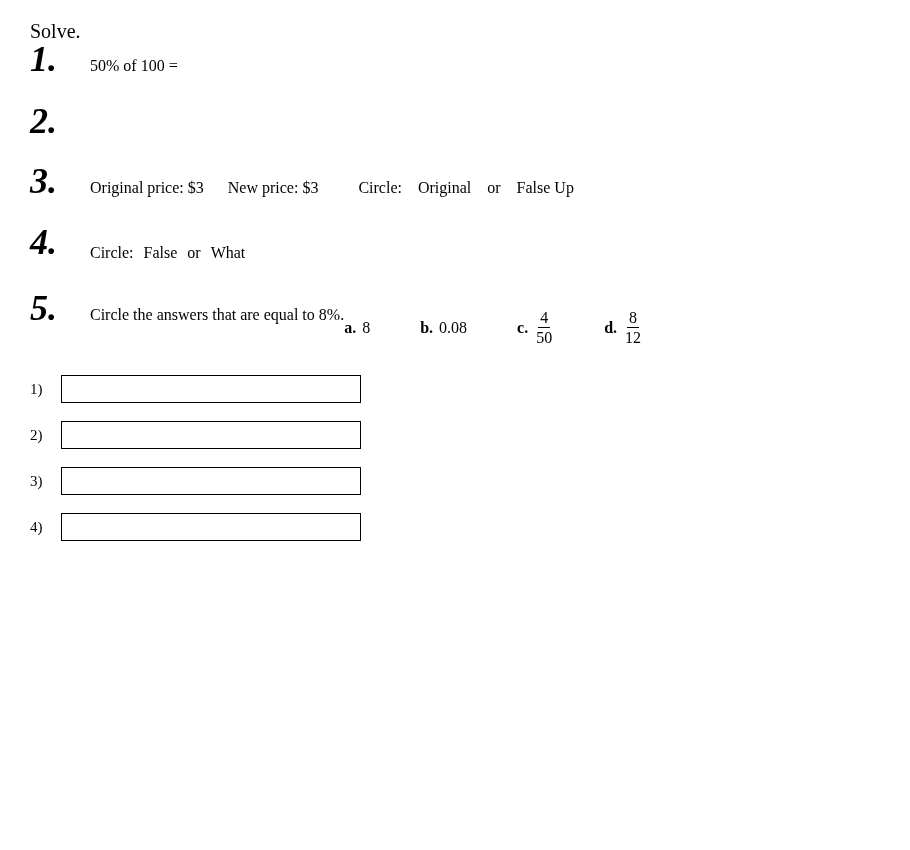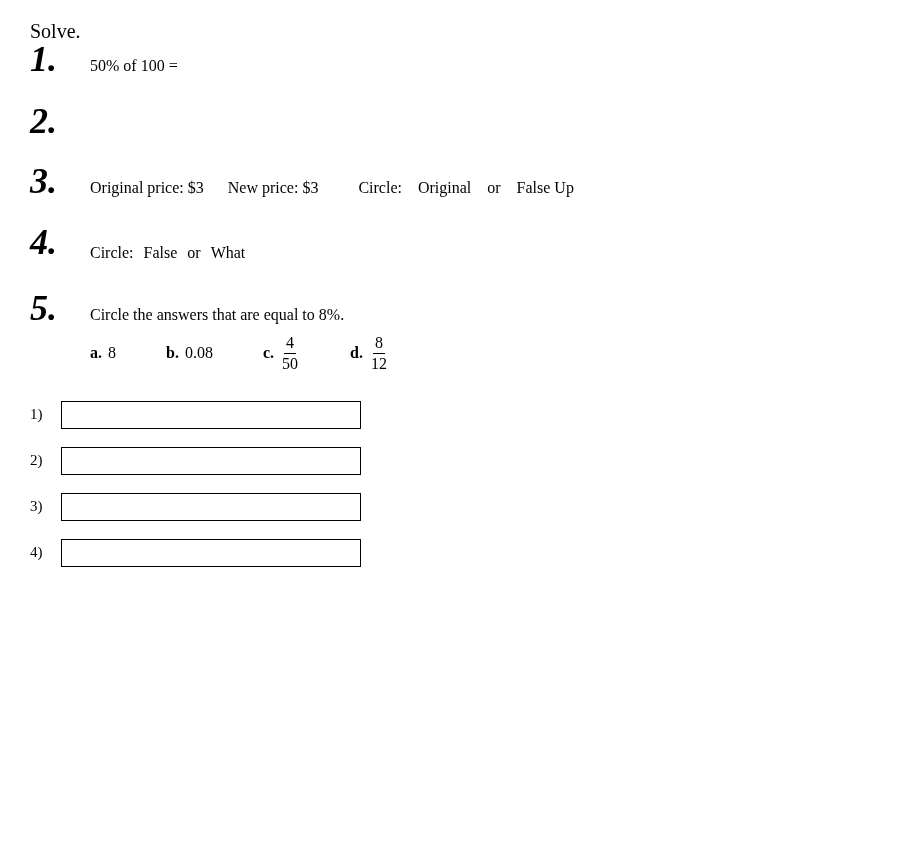--- a/index.html
+++ b/index.html
@@ -97,21 +97,21 @@
       height: 28px;
       display: inline-block;
     }
 
     .answers-section {
       margin-top: 20px;
     }
 
     .q5-content {
       display: flex;
-      flex-direction: column;
+      flex-direction: row;
     }
 
     .q5-choices {
       display: flex;
       align-items: center;
       gap: 50px;
       margin-top: 6px;
       font-size: 16px;
     }
 

